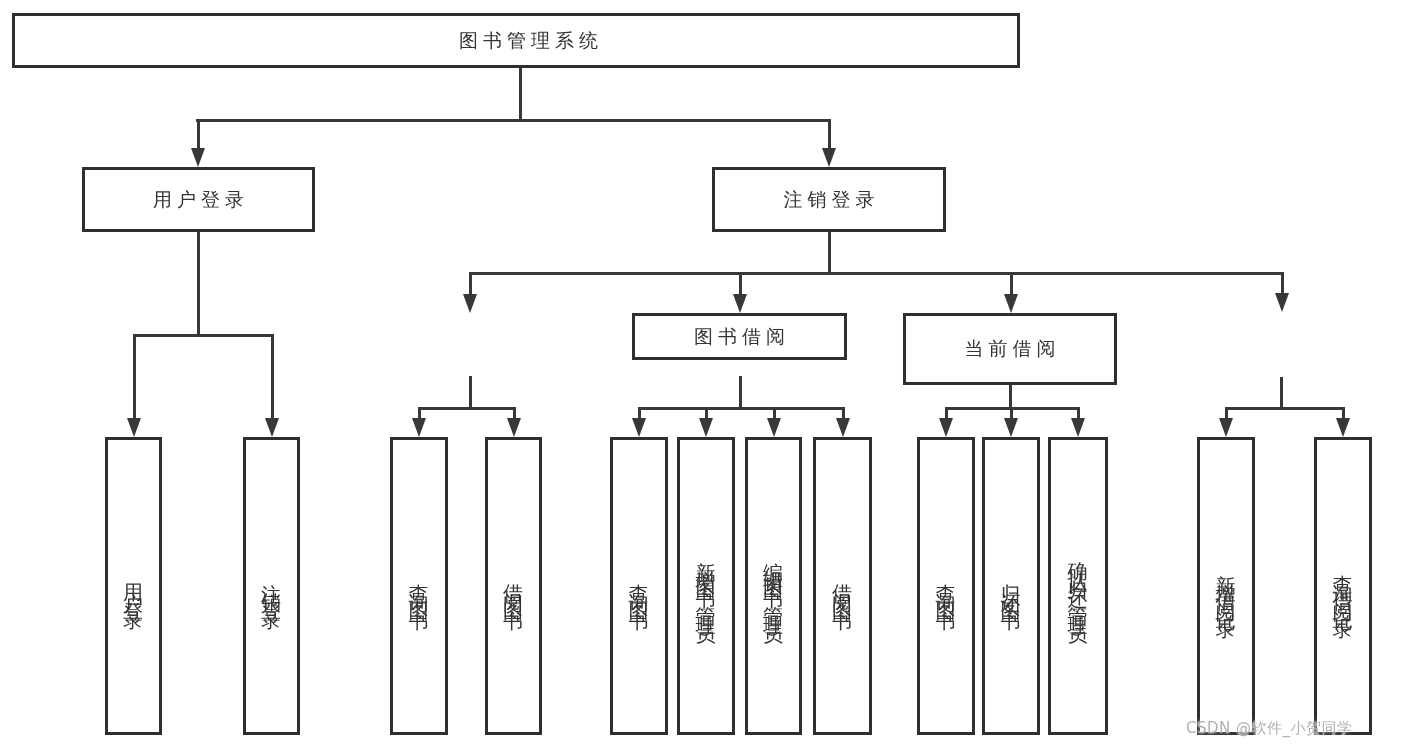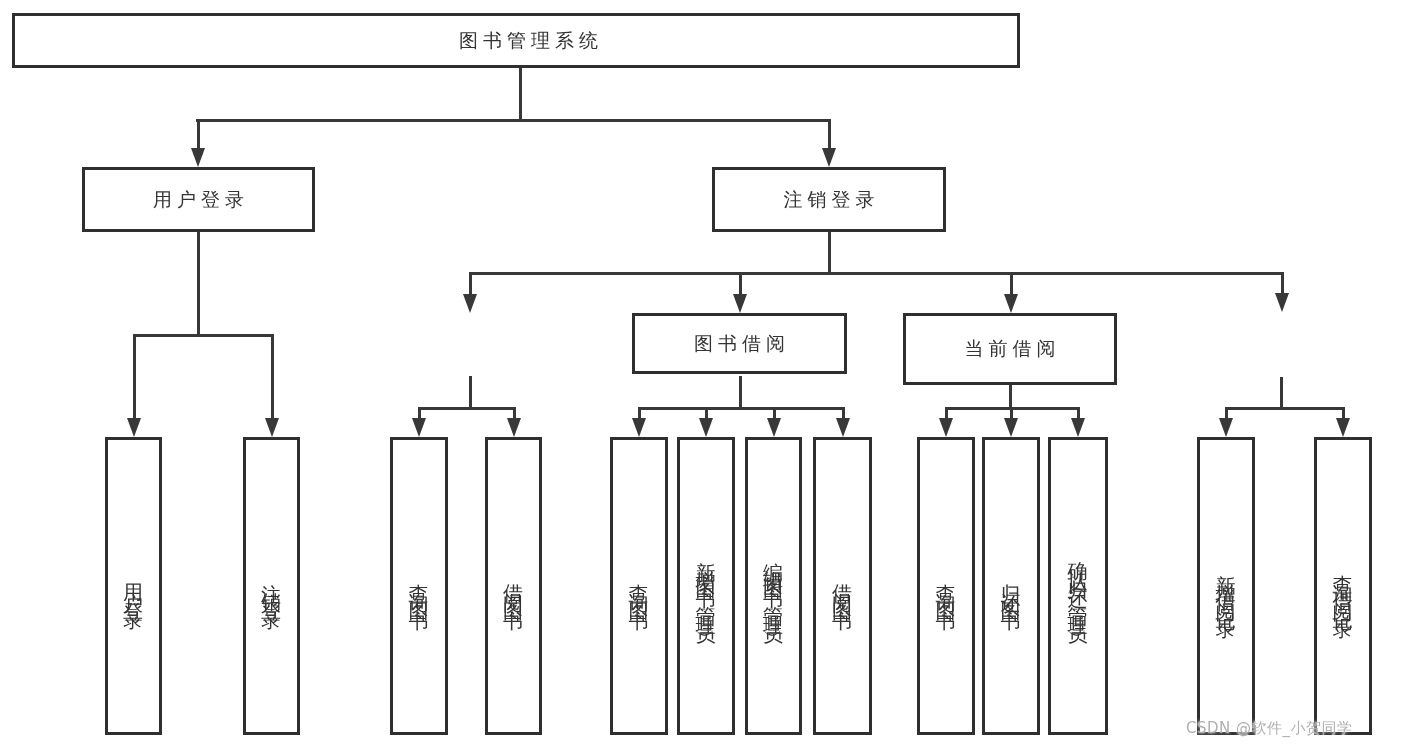--- a/index.html
+++ b/index.html
@@ -124,21 +124,21 @@
     <div class="arrowhead" style="left: 1336px; top: 418px;"></div>
     <div class="node h" style="left: 12px; top: 13px; width: 1008px; height: 55px; padding-left: 25px;">
       <span class="label">图书管理系统</span>
     </div>
     <div class="node h" style="left: 82px; top: 167px; width: 233px; height: 65px;">
       <span class="label">用户登录</span>
     </div>
     <div class="node h" style="left: 712px; top: 167px; width: 234px; height: 65px;">
       <span class="label">注销登录</span>
     </div>
-    <div class="node h" style="left: 632px; top: 313px; width: 215px; height: 61px; align-items: center;">
+    <div class="node h" style="left: 632px; top: 313px; width: 215px; height: 47px; align-items: center;">
       <span class="label">图书借阅</span>
     </div>
     <div class="node h" style="left: 903px; top: 313px; width: 214px; height: 72px;">
       <span class="label">当前借阅</span>
     </div>
     <div class="node v" style="left: 105px; top: 437px; width: 57px; height: 298px;">
       <span class="label">用户登录</span>
     </div>
     <div class="node v" style="left: 243px; top: 437px; width: 57px; height: 298px;">
       <span class="label">注销登录</span>

